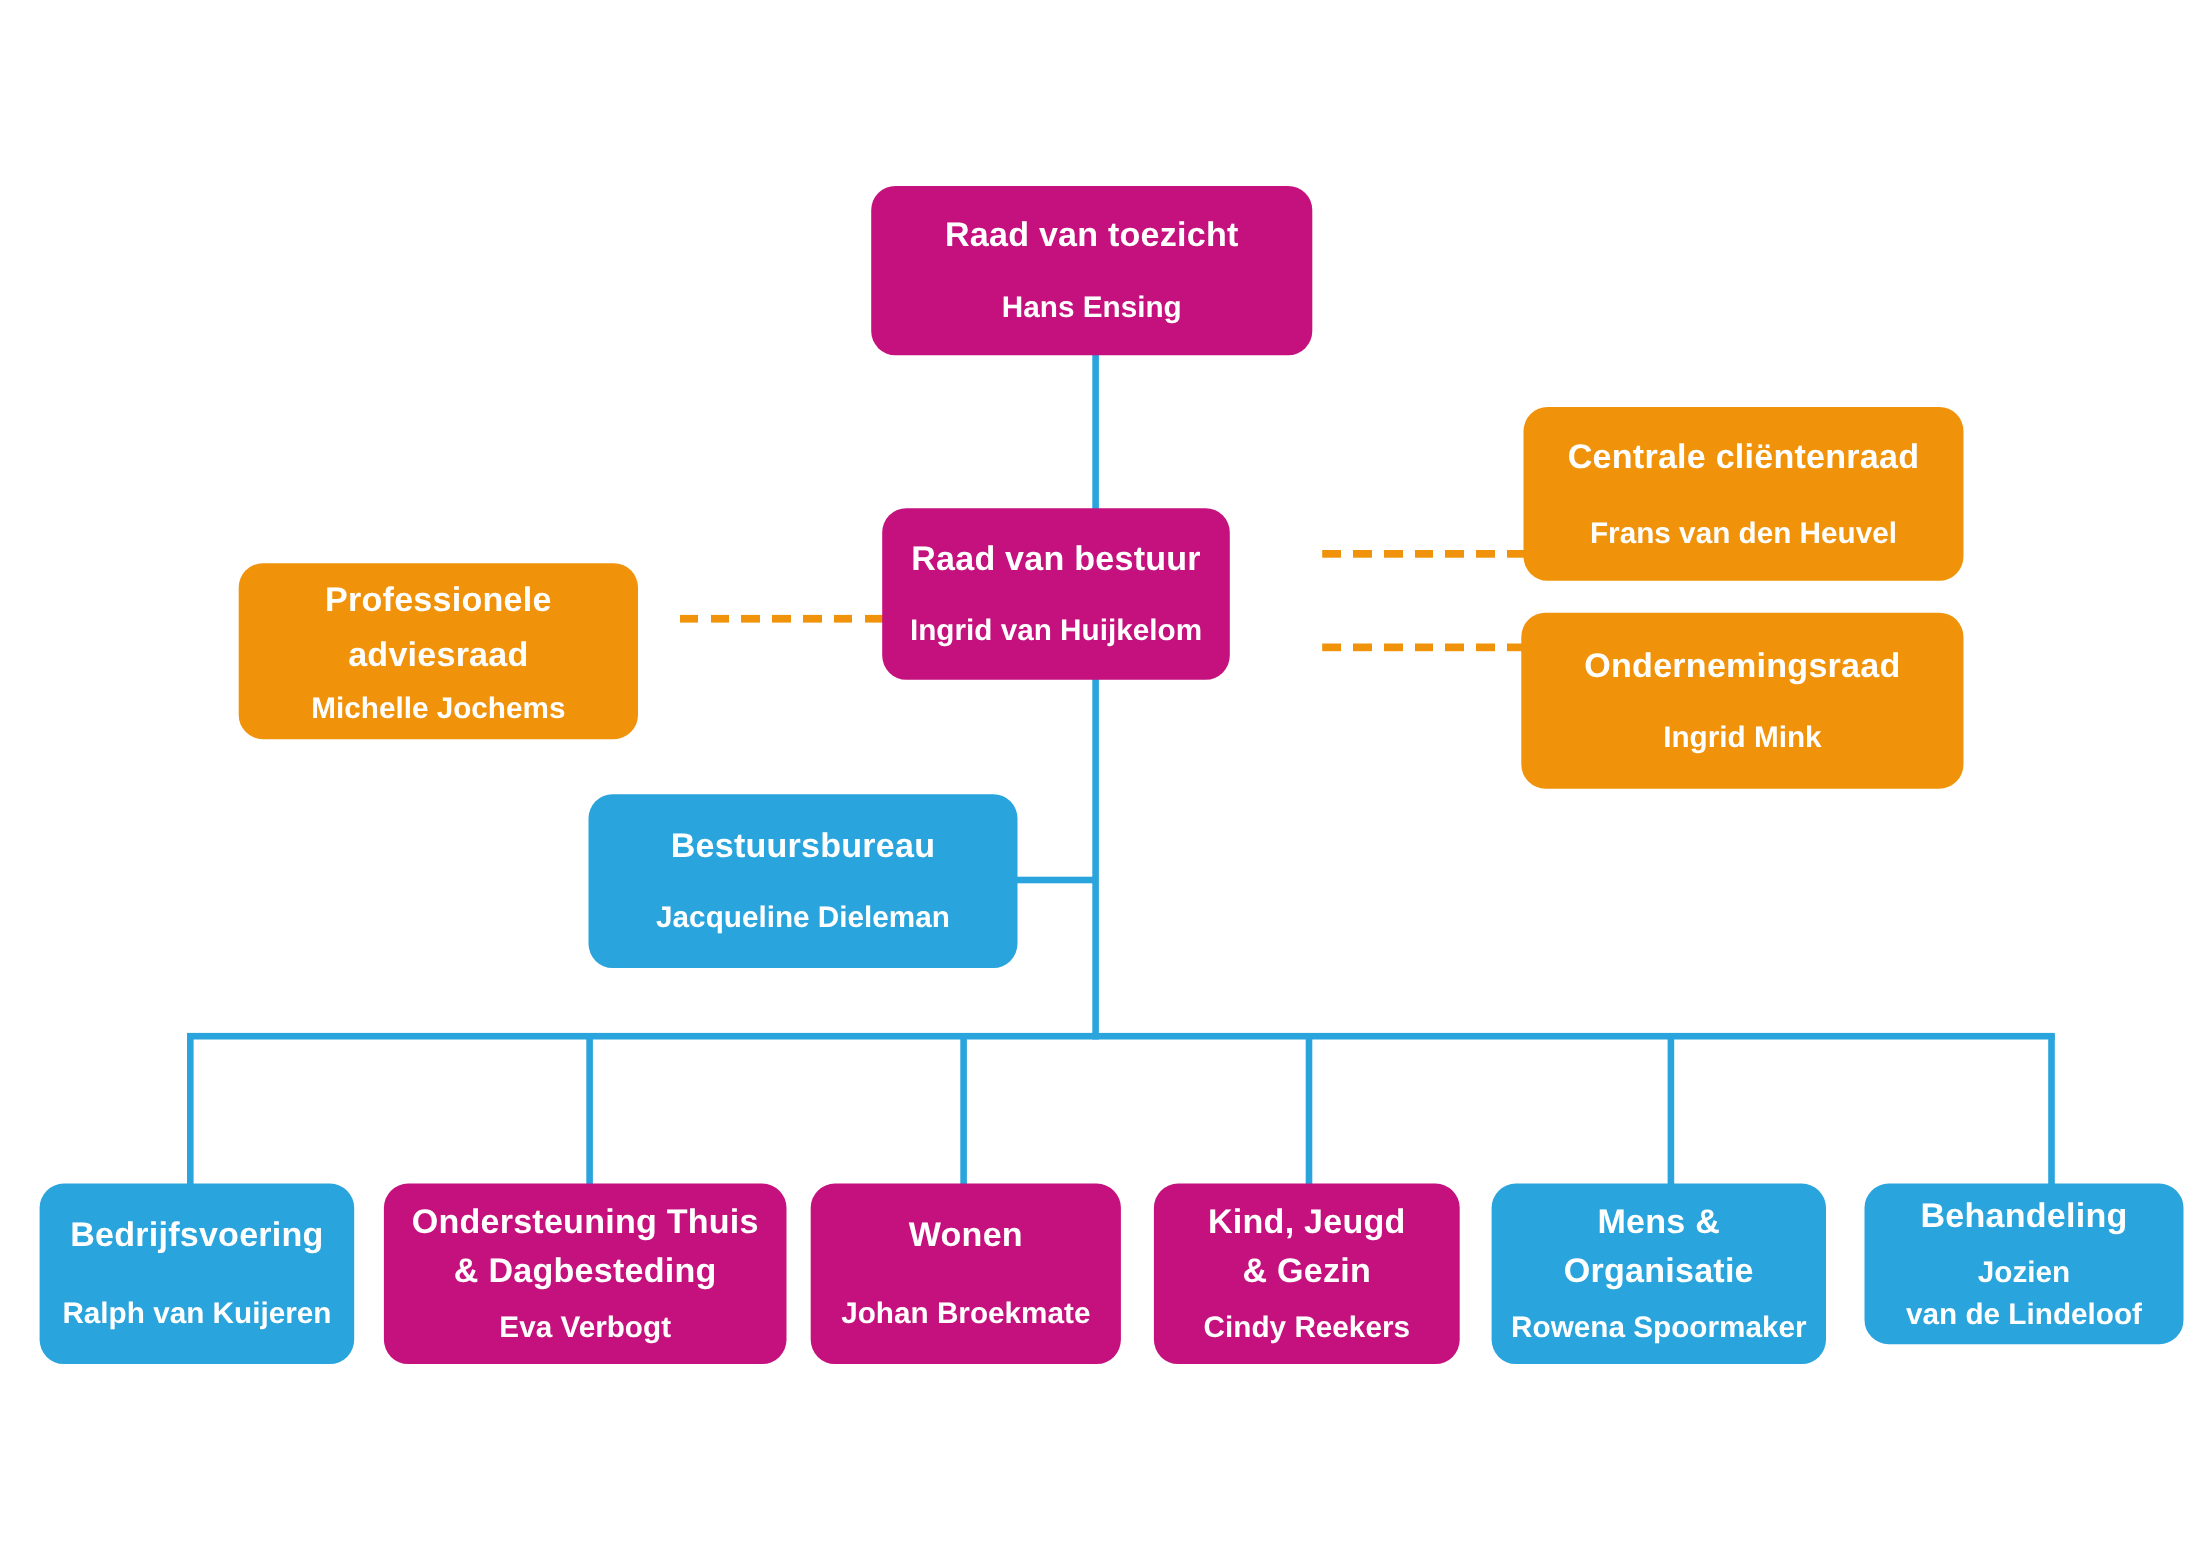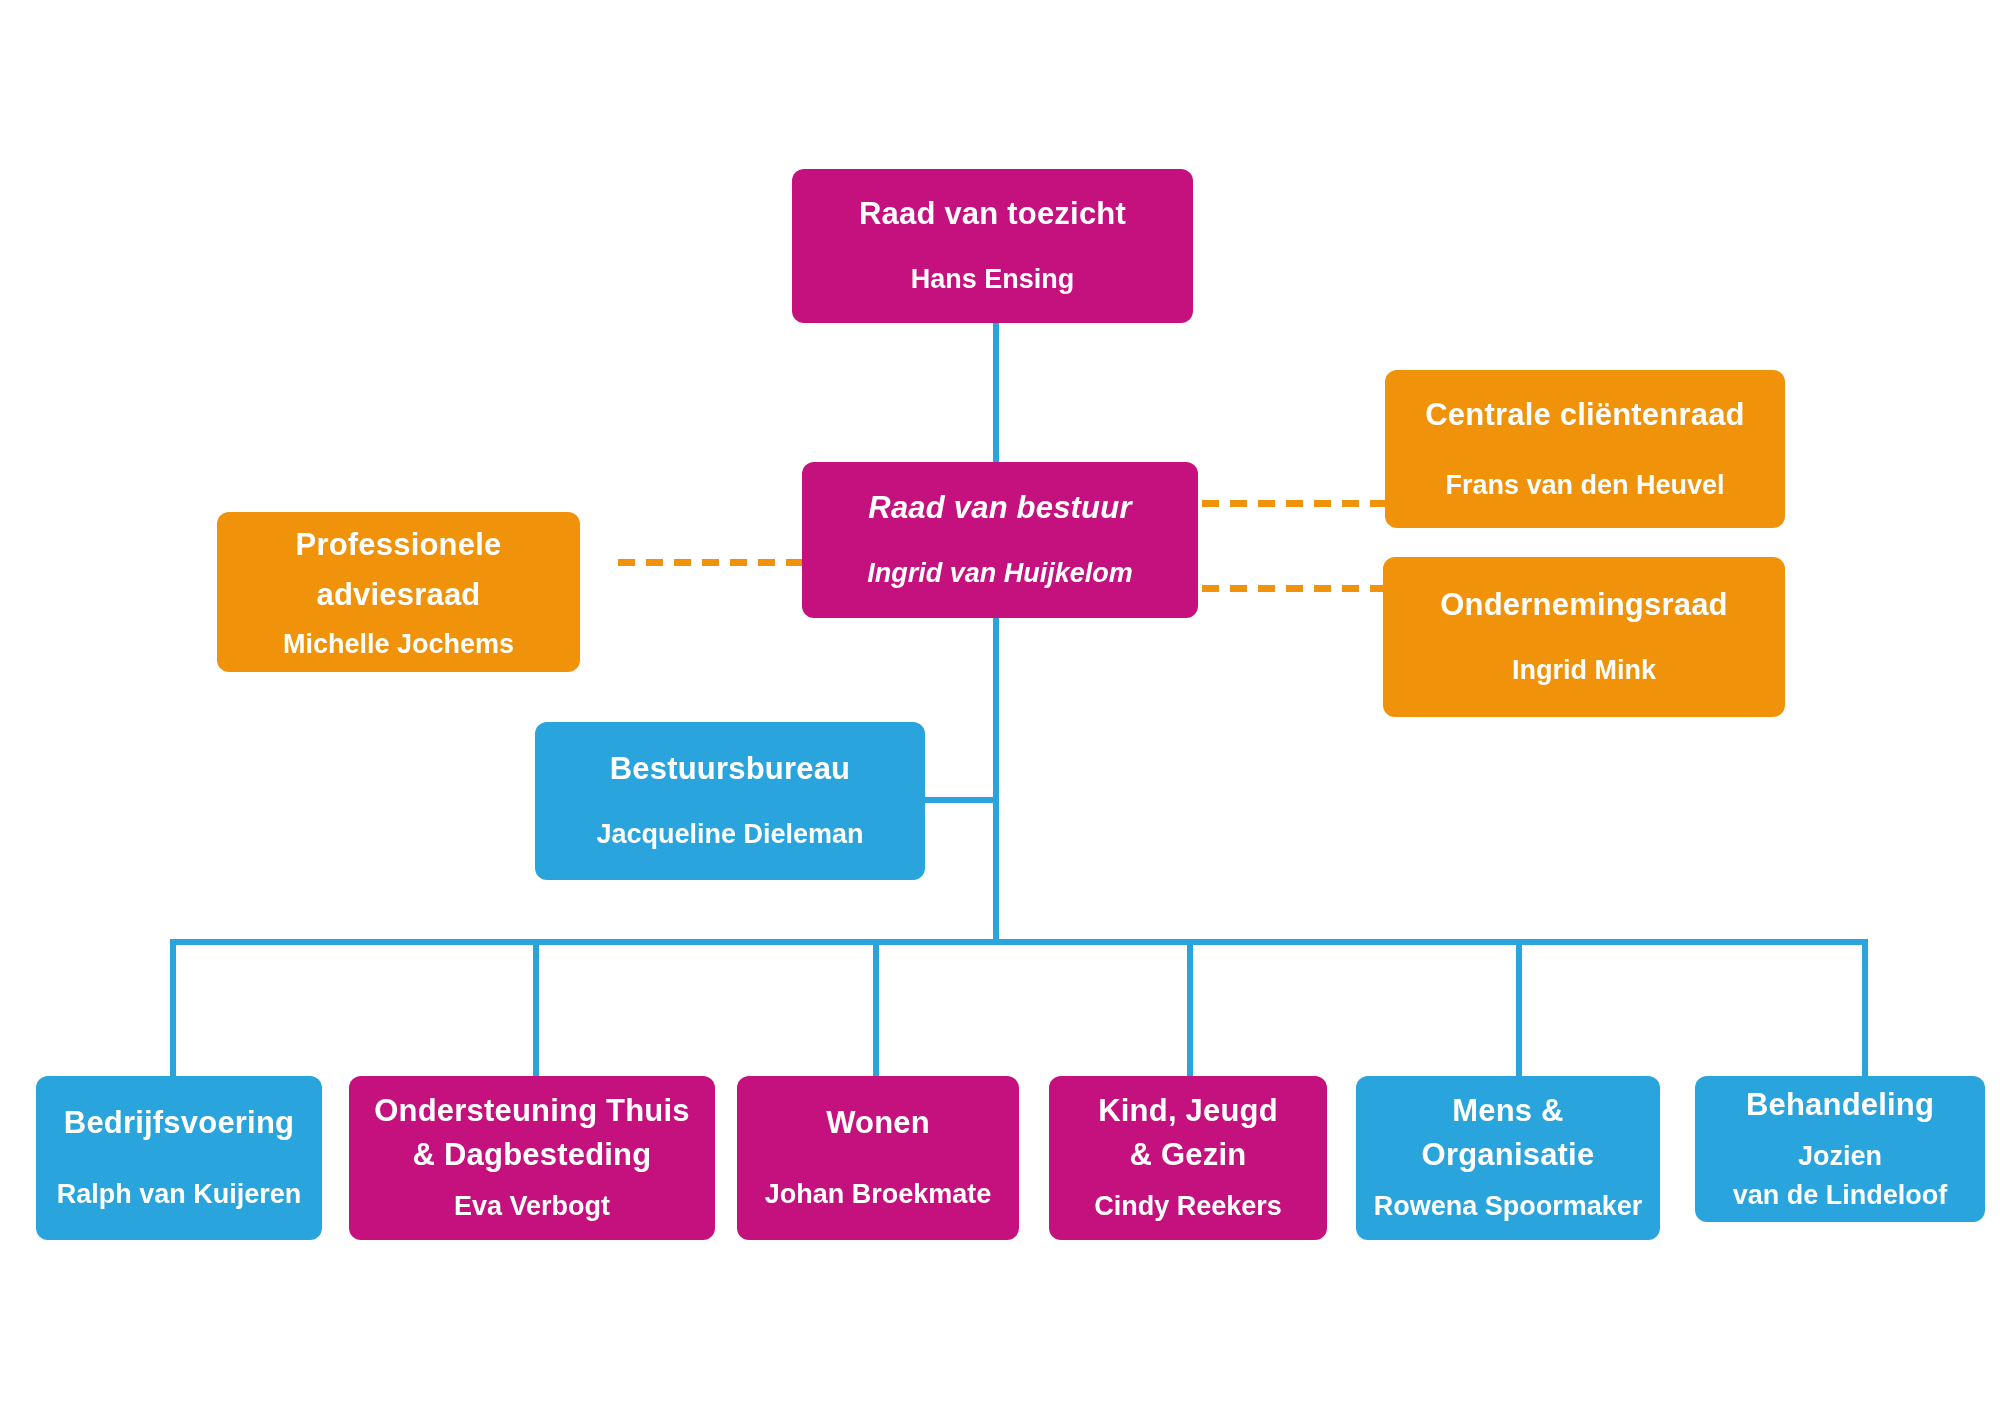--- a/index.html
+++ b/index.html
@@ -16,21 +16,21 @@
     overflow: hidden;
   }
   .node {
     position: absolute;
     display: flex;
     flex-direction: column;
     justify-content: center;
     gap: 24px;
     color: #ffffff;
     text-align: center;
-    border-radius: 12px;
+    border-radius: 22px;
     font-weight: 700;
     box-sizing: border-box;
     padding: 8px 14px;
   }
   .node.magenta { background: var(--magenta); }
   .node.orange  { background: var(--orange); }
   .node.blue    { background: var(--blue); }
   .node-title {
     font-size: 31px;
     line-height: 1.42;
@@ -74,21 +74,21 @@
 
   <div class="dash" style="left:618px;  top:559px; width:185px;"></div>
   <div class="dash" style="left:1202px; top:500px; width:184px;"></div>
   <div class="dash" style="left:1202px; top:585px; width:182px;"></div>
 
   <div class="node magenta" style="left:792px; top:169px; width:401px; height:154px;">
     <div class="node-title">Raad van toezicht</div>
     <div class="node-name">Hans Ensing</div>
   </div>
 
-  <div class="node magenta" style="left:802px; top:462px; width:396px; height:156px;font-style:italic;">
+  <div class="node magenta" style="left:802px; top:462px; width:316px; height:156px;">
     <div class="node-title">Raad van bestuur</div>
     <div class="node-name">Ingrid van Huijkelom</div>
   </div>
 
   <div class="node orange gap-xs title-loose" style="left:217px; top:512px; width:363px; height:160px;">
     <div class="node-title">Professionele
 adviesraad</div>
     <div class="node-name">Michelle Jochems</div>
   </div>
 

